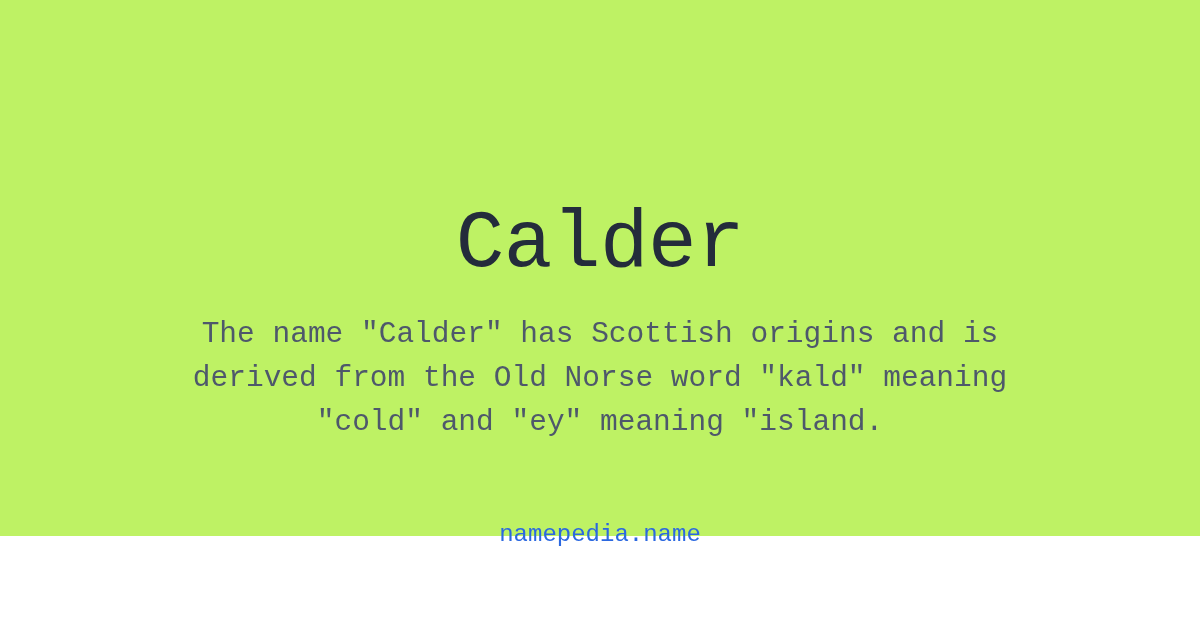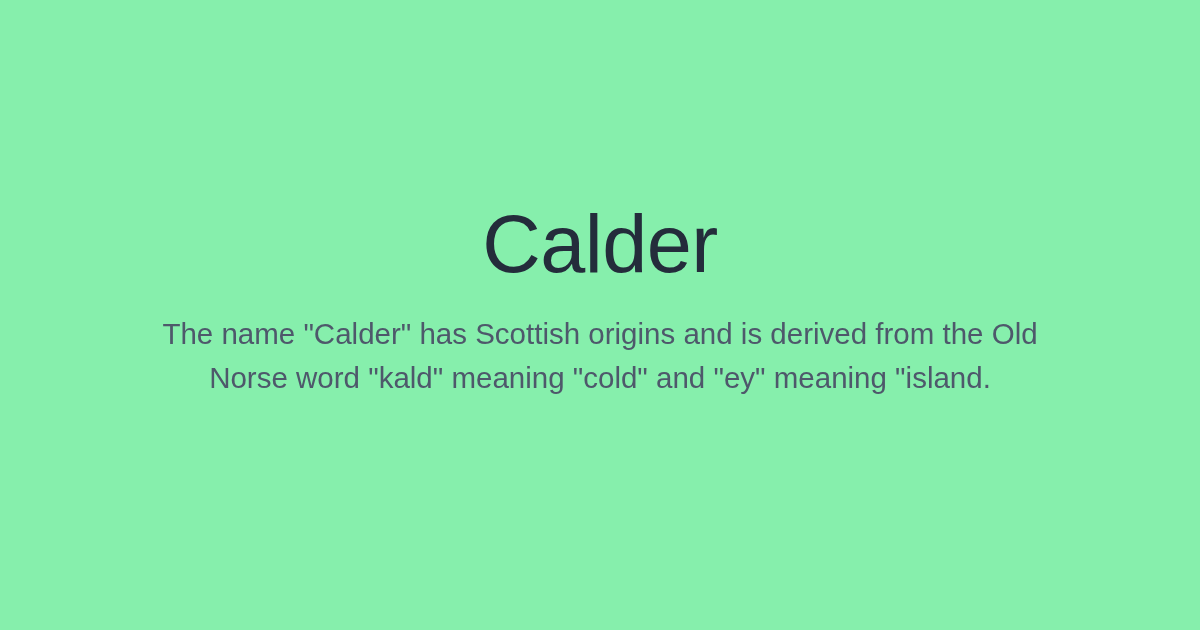--- a/index.html
+++ b/index.html
@@ -11,26 +11,27 @@
 
   body {
     background: #ffffff;
     font-family: "Liberation Sans", "DejaVu Sans", sans-serif;
     -webkit-font-smoothing: antialiased;
     overflow: hidden;
   }
 
   .card {
     width: 1200px;
-    height: 630px;
+    height: 536px;
     position: relative;
-    background: #86efac;
+    background: #bef264;
     display: flex;
     flex-direction: column;
     align-items: center;
+    font-family: Liberation Mono, monospace;
   }
 
   .name-title {
     position: absolute;
     top: 0;
     left: 0;
     width: 1200px;
     text-align: center;
     font-size: 81px;
     line-height: 1;
@@ -74,14 +75,17 @@
 </style>
 </head>
 <body>
 
 <div class="card">
 
   <h1 class="name-title">Calder</h1>
 
   <p class="description">The name "Calder" has Scottish origins and is derived from the Old Norse word "kald" meaning "cold" and "ey" meaning "island.</p>
 
+  <div class="site-footer">
+    <span class="site-link">namepedia.name</span>
+  </div>
 
 </div>
 
 </body></html>

